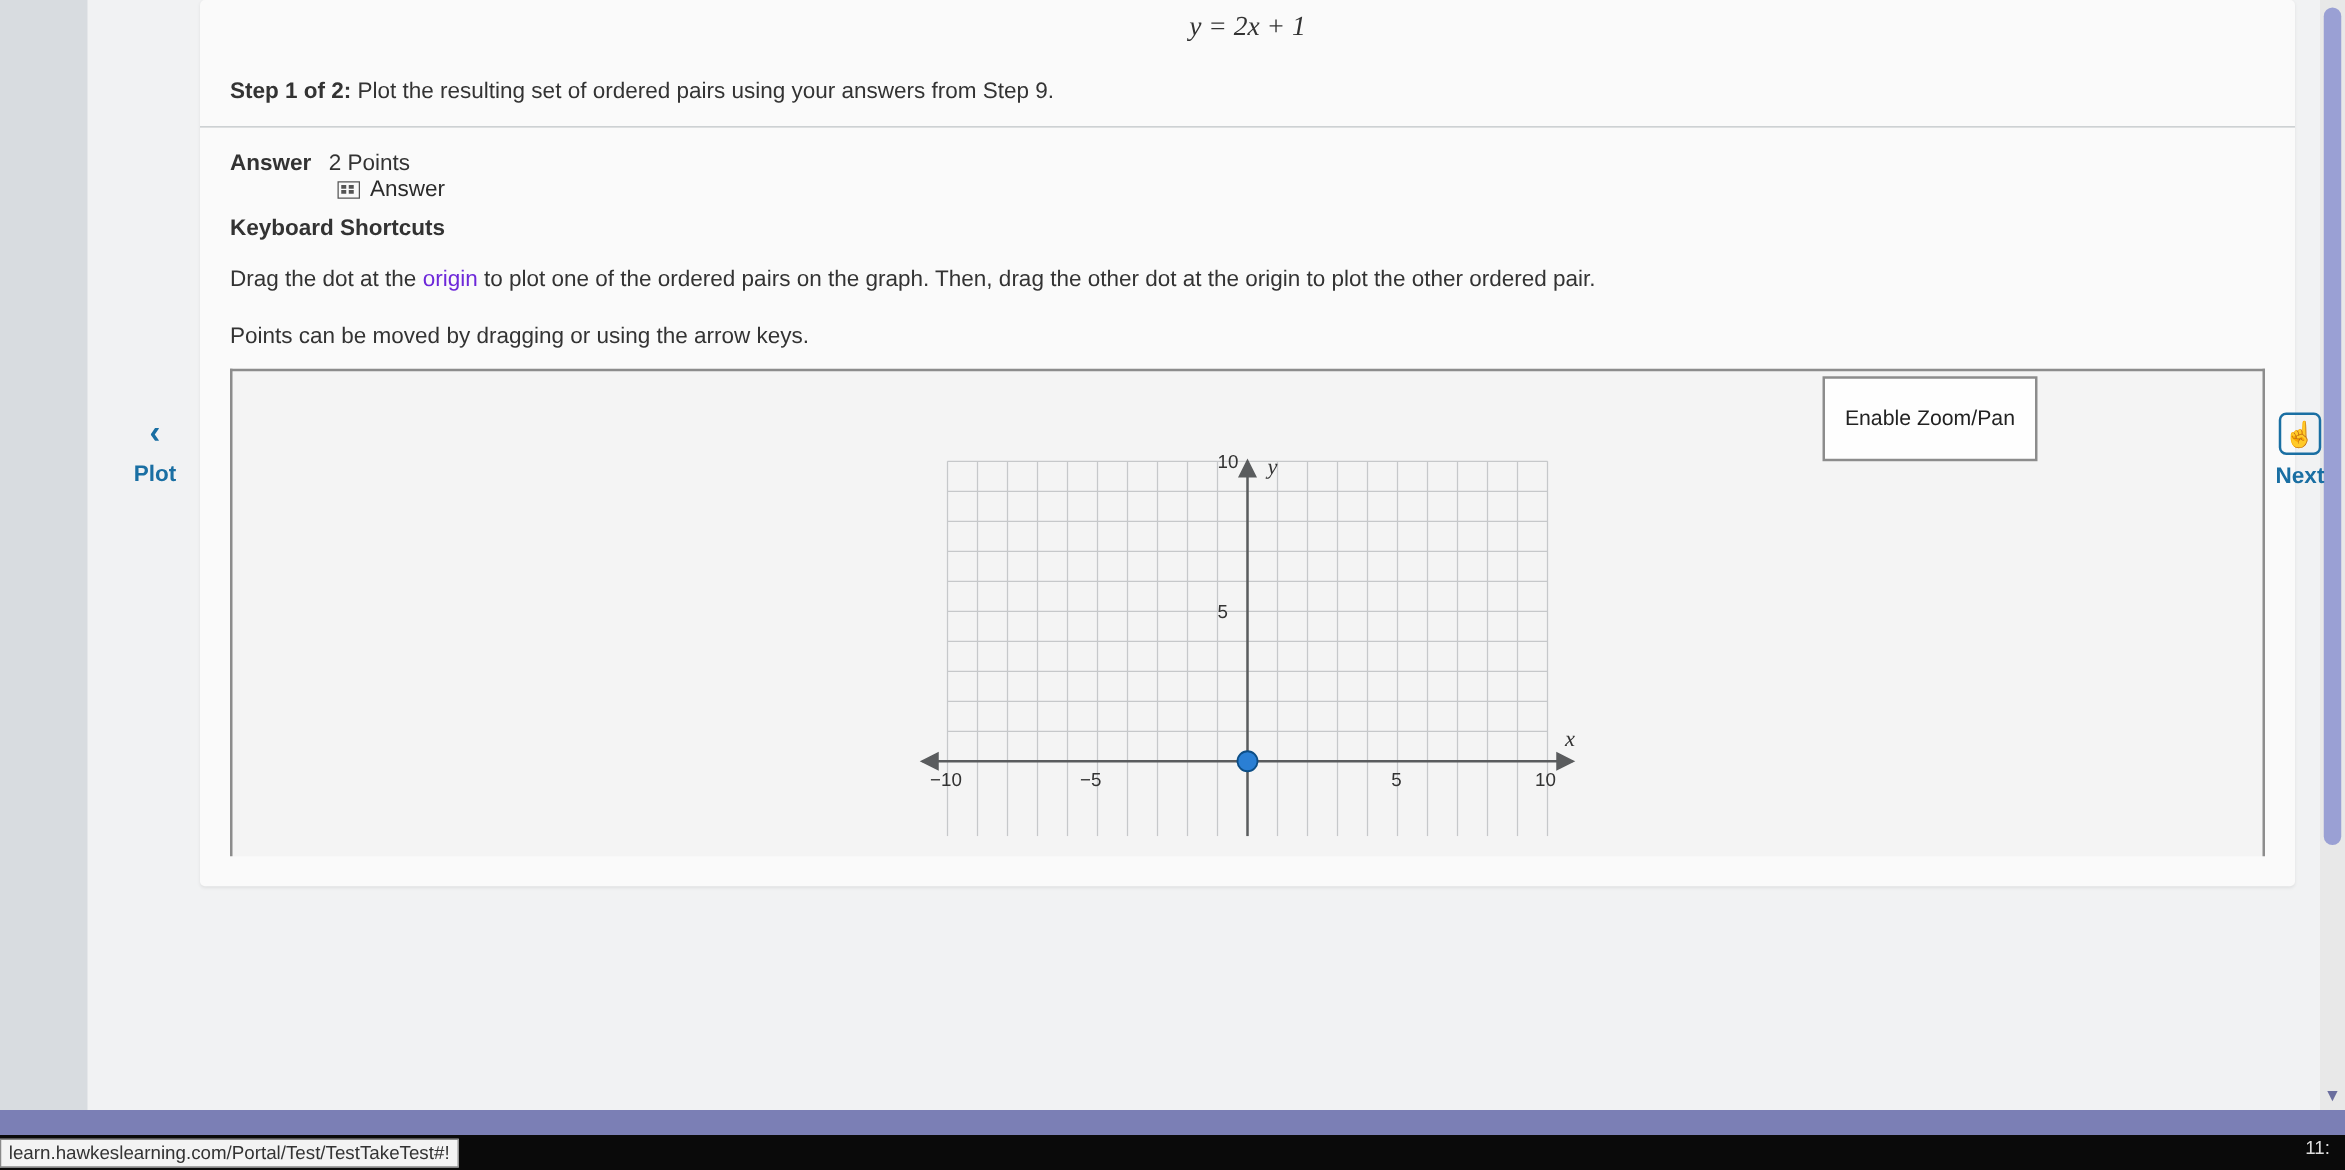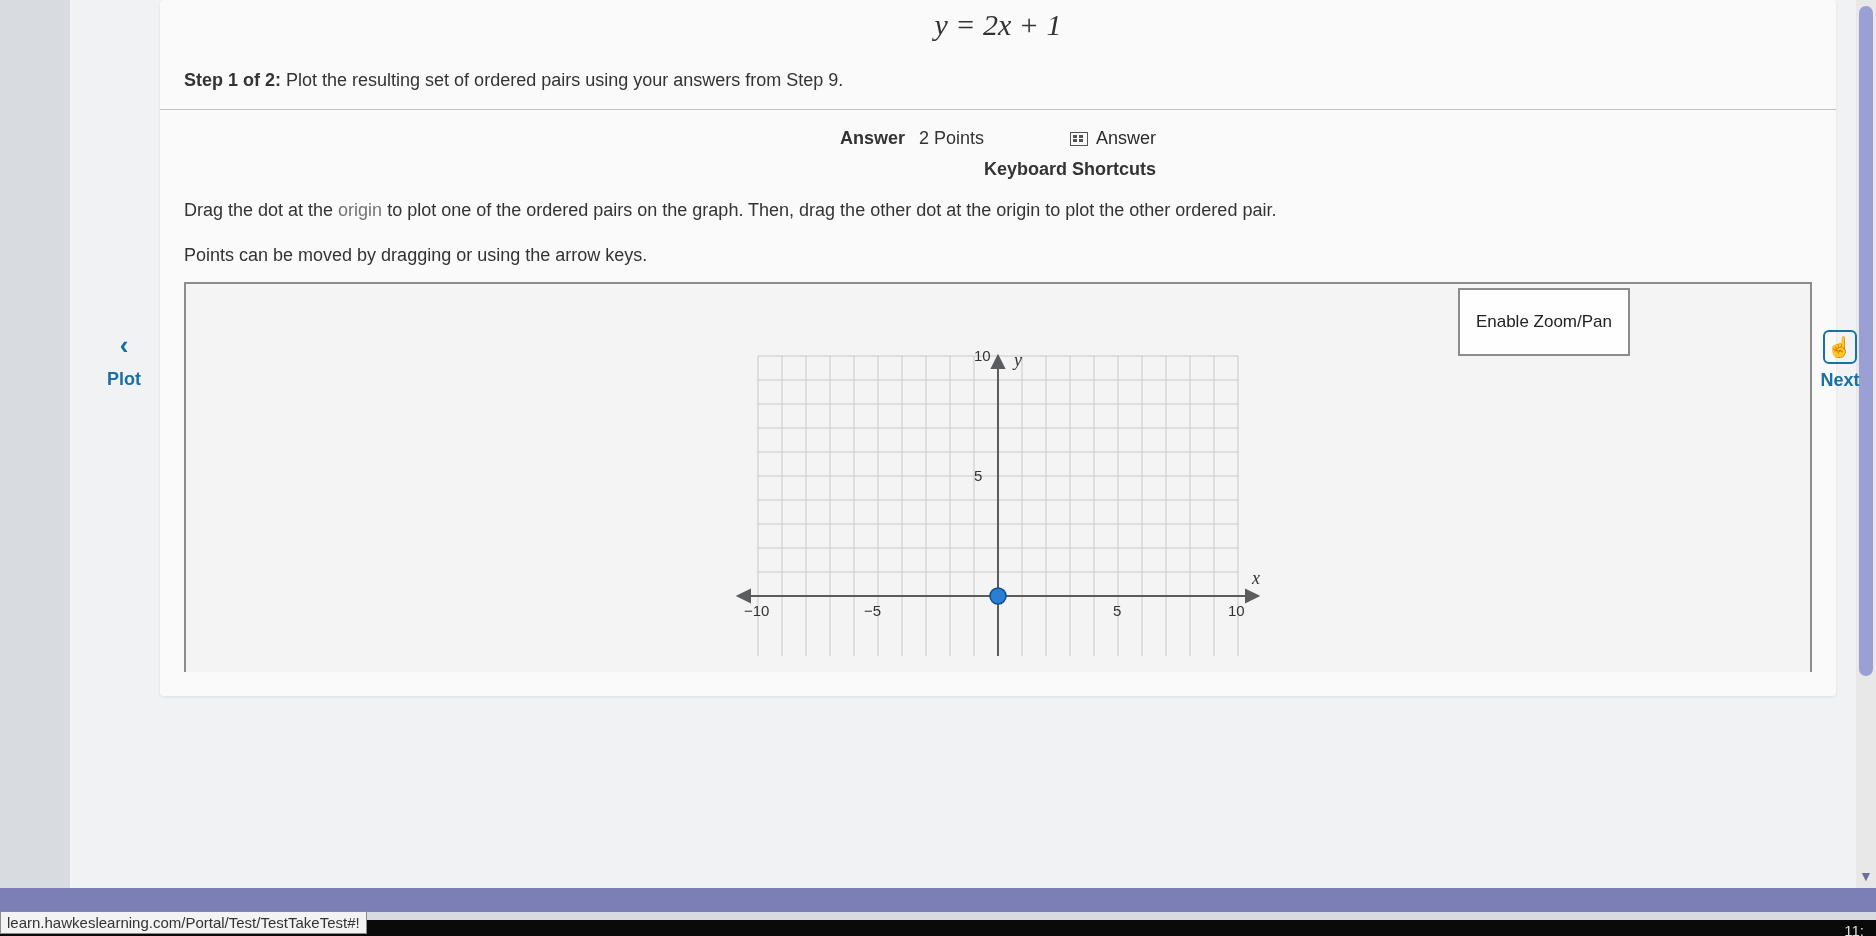--- a/index.html
+++ b/index.html
@@ -25,27 +25,28 @@
 .question-card {
   background: #fafafa;
   border-radius: 4px;
   box-shadow: 0 1px 3px rgba(0,0,0,.08);
   padding: 0 24px 24px 24px;
   margin-top: 0;
   position: relative;
   color: #333;
 }
 .intro { font-size: 19px; color: #333; padding: 6px 0 18px 0; }
-.equation { text-align: center; font-style: italic; font-family: "Times New Roman", serif; font-size: 30px; padding: 8px 0 28px 0; }
+.equation { text-align: center; font-style: italic; font-family: "Times New Roman", serif; font-size: 22px; padding: 8px 0 28px 0; }
 .step-line { font-size: 18px; color: #333; padding-bottom: 18px; }
 .step-line b { font-weight: 700; }
 .divider { border-top: 1px solid #bfc3c6; margin: 0 -24px; }
 .answer-row {
-  display: flex; justify-content: center; align-items: flex-start;
+  display: flex; justify-content: space-between; align-items: flex-start;
   padding: 18px 0 10px 0;
+  flex-direction: column;
 }
 .answer-left { font-size: 18px; }
 .answer-left b { font-weight: 700; margin-right: 14px; }
 .answer-right { text-align: right; font-size: 18px; }
 .keypad-btn {
   display: inline-flex; align-items: center; gap: 8px;
   font-size: 18px; color: #2b2b2b; cursor: pointer;
 }
 .keypad-btn .kp-icon {
   width: 18px; height: 14px; border: 1.5px solid #555; display: inline-block; position: relative;
@@ -53,21 +54,21 @@
 .keypad-btn .kp-icon::before {
   content: ""; position: absolute; left: 2px; top: 2px; right: 2px; bottom: 2px;
   background:
     linear-gradient(#555,#555) 0 0/4px 3px no-repeat,
     linear-gradient(#555,#555) 6px 0/4px 3px no-repeat,
     linear-gradient(#555,#555) 0 4px/4px 3px no-repeat,
     linear-gradient(#555,#555) 6px 4px/4px 3px no-repeat;
 }
 .kb-shortcuts { margin-top: 8px; color: #333; font-weight: bold; }
 .instr { font-size: 18px; color: #333; padding: 10px 0; }
-.instr .origin-link { color: #737373; text-decoration: none; }
+.instr .origin-link { color: #6d28d9; text-decoration: none; }
 .instr2 { font-size: 18px; color: #333; padding: 14px 0 10px 0; }
 .graph-wrap {
   margin: 6px 0 0 0;
   position: relative;
   height: 390px;
   background: #f4f4f4;
   border: 2px solid #8c8c8c;
   border-bottom: none;
 }
 .zoom-btn {
@@ -103,21 +104,21 @@
 }
 .scrollbar .down-arrow {
   position: absolute; left: 0; right: 0; bottom: 4px; text-align: center;
   color: #6b6e9e; font-size: 14px;
 }
 .bottom-strip {
   position: absolute; left: 0; right: 0; bottom: 24px; height: 24px;
   background: #7b7fb5;
 }
 .taskbar {
-  position: absolute; left: 0; right: 0; bottom: 0; height: 16px;
+  position: absolute; left: 0; right: 0; bottom: 0; height: 28px;
   background: #0a0a0a;
 }
 .taskbar .url-pill {
   position: absolute; left: 0; bottom: 2px;
   background: #f3f3f3; color: #333; font-size: 15px; padding: 2px 6px;
   border: 1px solid #8a8a8a;
 }
 .taskbar .clock {
   position: absolute; right: 12px; top: 2px; color: #ddd; font-size: 15px;
 }

